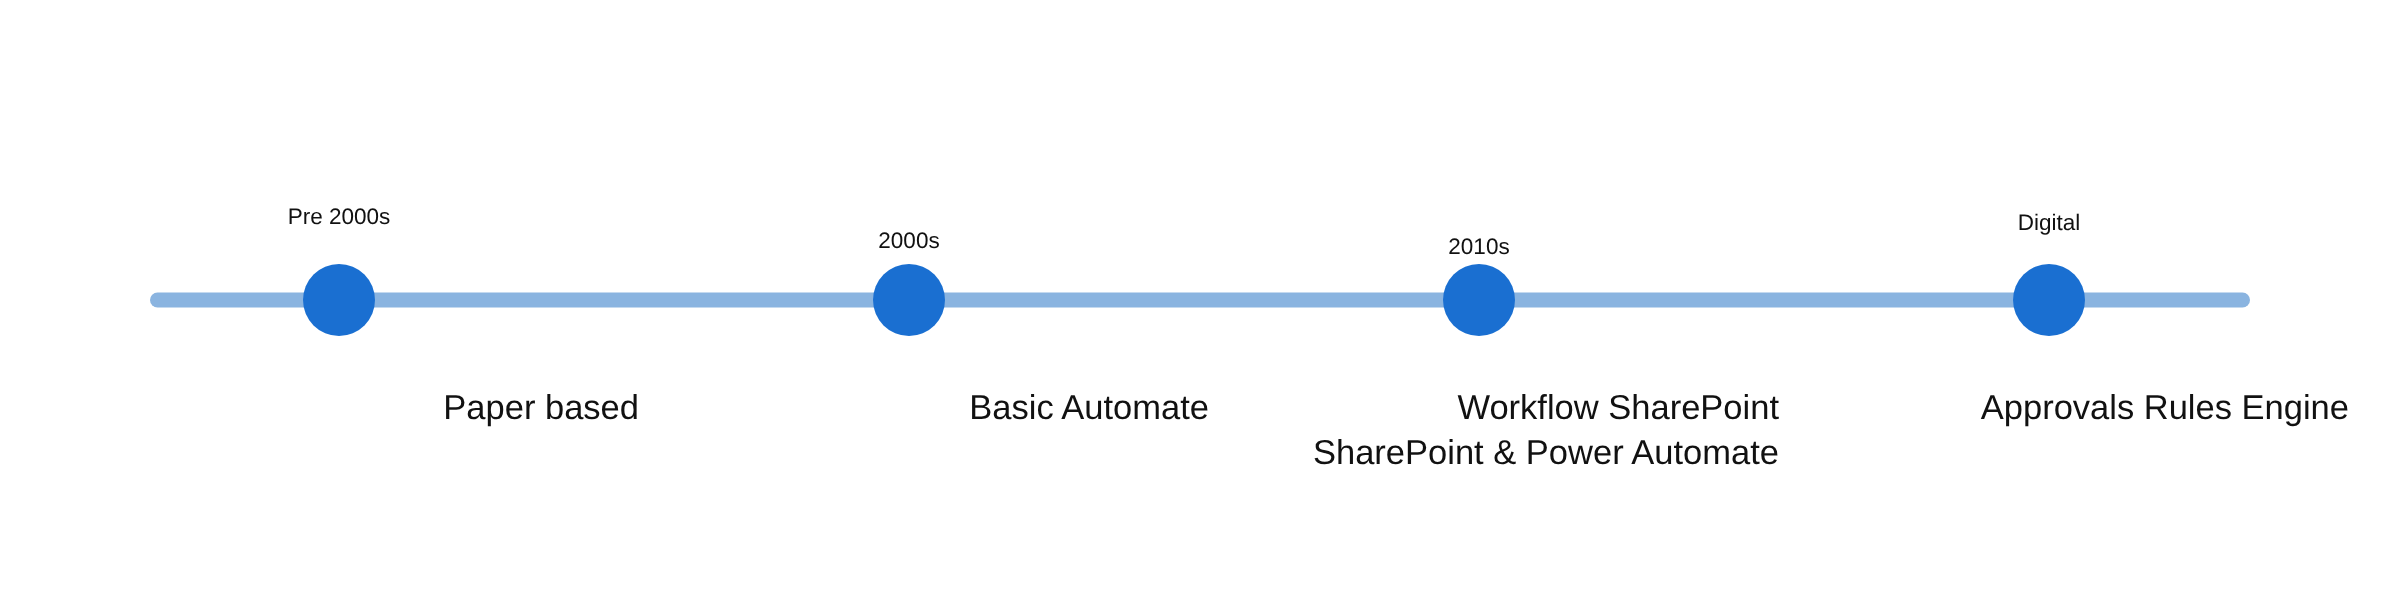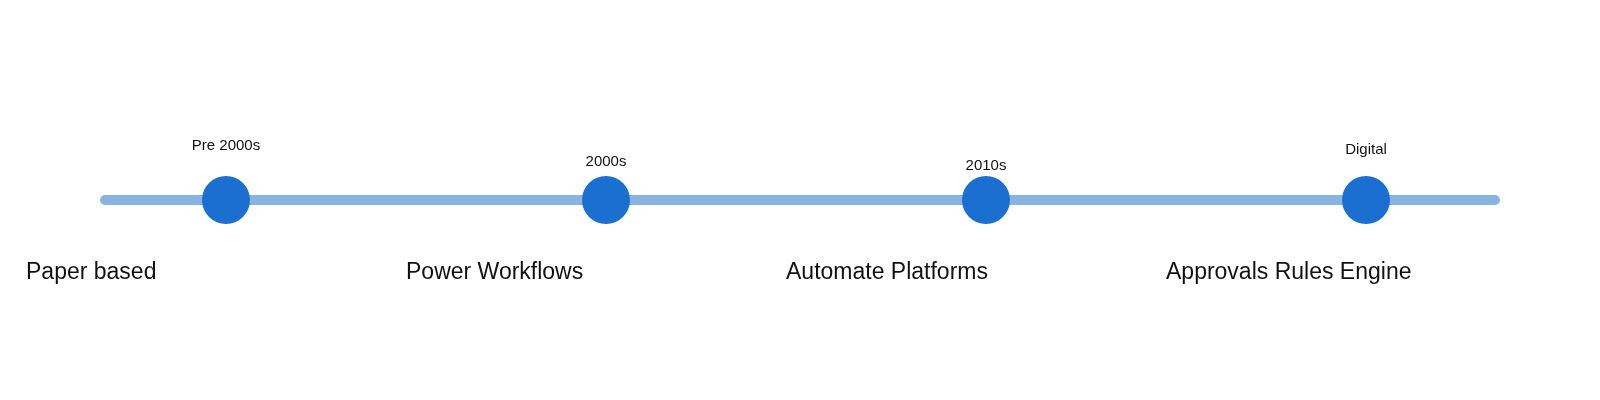--- a/index.html
+++ b/index.html
@@ -4,21 +4,21 @@
 <style>
   html, body { margin:0; padding:0; background:#ffffff; }
   body { width:1600px; height:400px; position:relative; overflow:hidden;
          font-family:"Liberation Sans", "DejaVu Sans", sans-serif; color:#111111; }
   .track { position:absolute; left:100px; top:195px; width:1400px; height:10px;
            border-radius:5px; background:#8ab4e0; }
   .node { position:absolute; top:0; width:0; height:0; }
   .dot { position:absolute; left:-24px; top:176px; width:48px; height:48px; border-radius:50%;
          background:#1a6fd1; }
   .period { position:absolute; width:300px; left:-150px; text-align:center; font-size:15px; }
-  .desc { position:absolute; width:400px; left:-200px; top:256px; text-align:left;
+  .desc { position:absolute; width:400px; left:-200px; top:256px; text-align:right;
           font-size:23px; line-height:30px; }
   .desc span { display:block; }
 </style>
 </head>
 <body>
 
 <div>
   <div class="track"></div>
 
   <div class="node" style="left:226px;">
@@ -26,29 +26,30 @@
     <div class="dot"></div>
     <div class="desc">
       <span>Paper based</span>
     </div>
   </div>
 
   <div class="node" style="left:606px;">
     <div class="period" style="top:152px;">2000s</div>
     <div class="dot"></div>
     <div class="desc">
-      <span>Power Workflows</span>
+      <span>Basic Automate</span>
     </div>
   </div>
 
   <div class="node" style="left:986px;">
     <div class="period" style="top:140px;margin-top:16px;">2010s</div>
     <div class="dot"></div>
     <div class="desc">
-      <span>Automate Platforms</span>
+      <span>Workflow SharePoint</span>
+      <span>SharePoint &amp; Power Automate</span>
     </div>
   </div>
 
   <div class="node" style="left:1366px;">
     <div class="period" style="top:140px;">Digital</div>
     <div class="dot"></div>
     <div class="desc">
       <span>Approvals Rules Engine</span>
     </div>
   </div>

